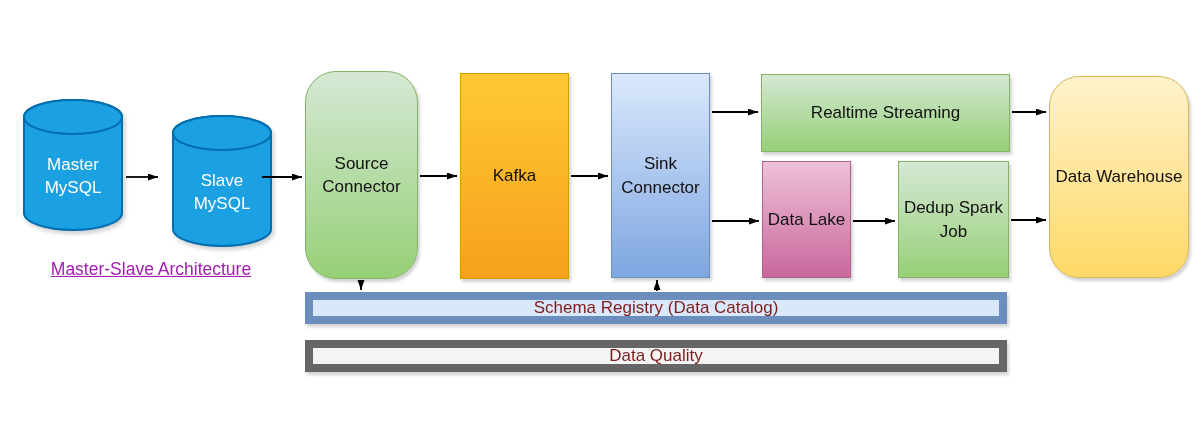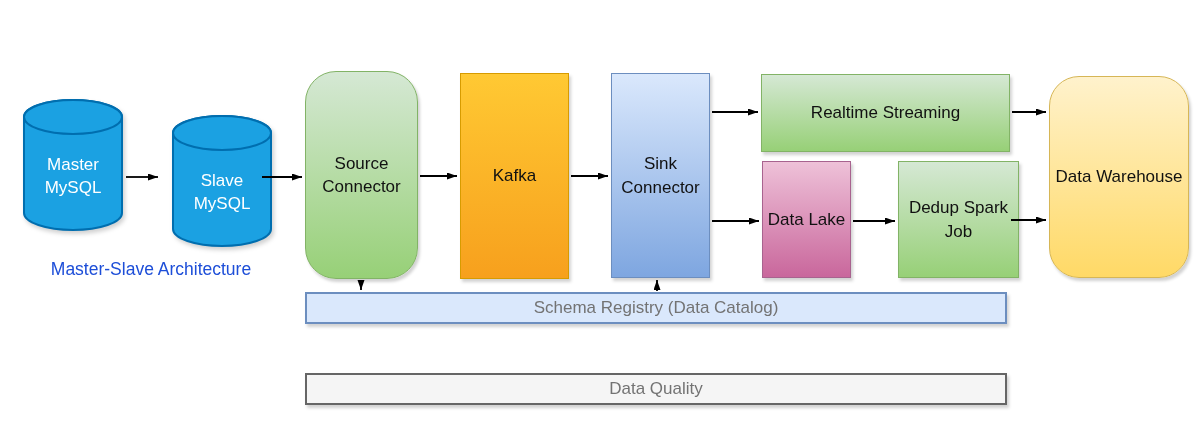--- a/index.html
+++ b/index.html
@@ -32,41 +32,41 @@
     text-align: center;
     font-size: 17px;
     line-height: 1.38;
     color: #111;
     box-shadow: 2px 3px 3px rgba(0,0,0,0.18);
     z-index: 2;
   }
 
   .bar {
     position: absolute;
-    border: 2px solid #22c55e;
+    border: 8px solid #22c55e;
     display: flex;
     align-items: center;
     justify-content: center;
     text-align: center;
     font-size: 17px;
-    color: #737373;
+    color: #7f1d1d;
     box-shadow: 2px 3px 3px rgba(0,0,0,0.18);
     z-index: 2;
   }
 
   
   .n-source    { left: 305px;  top: 71px;  width: 113px; height: 208px; border-radius: 31px; }
   .n-kafka     { left: 460px;  top: 73px;  width: 109px; height: 206px; text-align: center; }
   .n-sink      { left: 611px;  top: 73px;  width: 99px;  height: 205px; }
   .n-realtime  { left: 761px;  top: 74px;  width: 249px; height: 78px;  }
   .n-datalake  { left: 762px;  top: 161px; width: 89px;  height: 117px; }
-  .n-dedup     { left: 898px;  top: 161px; width: 121px; height: 117px; justify-content: center; }
+  .n-dedup     { left: 898px;  top: 161px; width: 111px; height: 117px; justify-content: center; }
   .n-warehouse { left: 1049px; top: 76px;  width: 140px; height: 202px; border-radius: 30px; }
   .b-registry  { left: 305px;  top: 292px; width: 702px; height: 32px;  }
-  .b-quality   { left: 305px;  top: 340px; width: 702px; height: 32px; margin-top: 33px;  }
+  .b-quality   { left: 305px;  top: 340px; width: 702px; height: 32px;  }
 
   .cylinder {
     position: absolute;
     width: 100px; height: 132px;
     z-index: 2;
   }
   .cyl-master { left: 23px;  top: 99px; }
   .cyl-slave  { left: 172px; top: 115px; }
   .cylinder svg { position: absolute; left: 0; top: 0; filter: drop-shadow(2px 3px 2px rgba(0,0,0,0.18)); }
   .cylinder .cyl-label {
@@ -84,22 +84,23 @@
 
   .caption {
     position: absolute;
     left: 10px; top: 256px;
     width: 282px; height: 26px;
     display: flex;
     align-items: center;
     justify-content: center;
     text-align: center;
     font-size: 17.5px;
-    color: #1d4ed8;
+    color: #a21caf;
     z-index: 2;
+    text-decoration: underline;
   }
 </style>
 </head>
 <body>
 
 <div class="canvas">
 
   <div class="cylinder cyl-master">
     <svg width="100" height="132" viewBox="0 0 100 132">
       <path d="M1,18 A49,17 0 0 1 99,18 L99,114 A49,17 0 0 1 1,114 Z" stroke-width="2" fill="#1ba1e2" stroke="#006eaf"></path>

